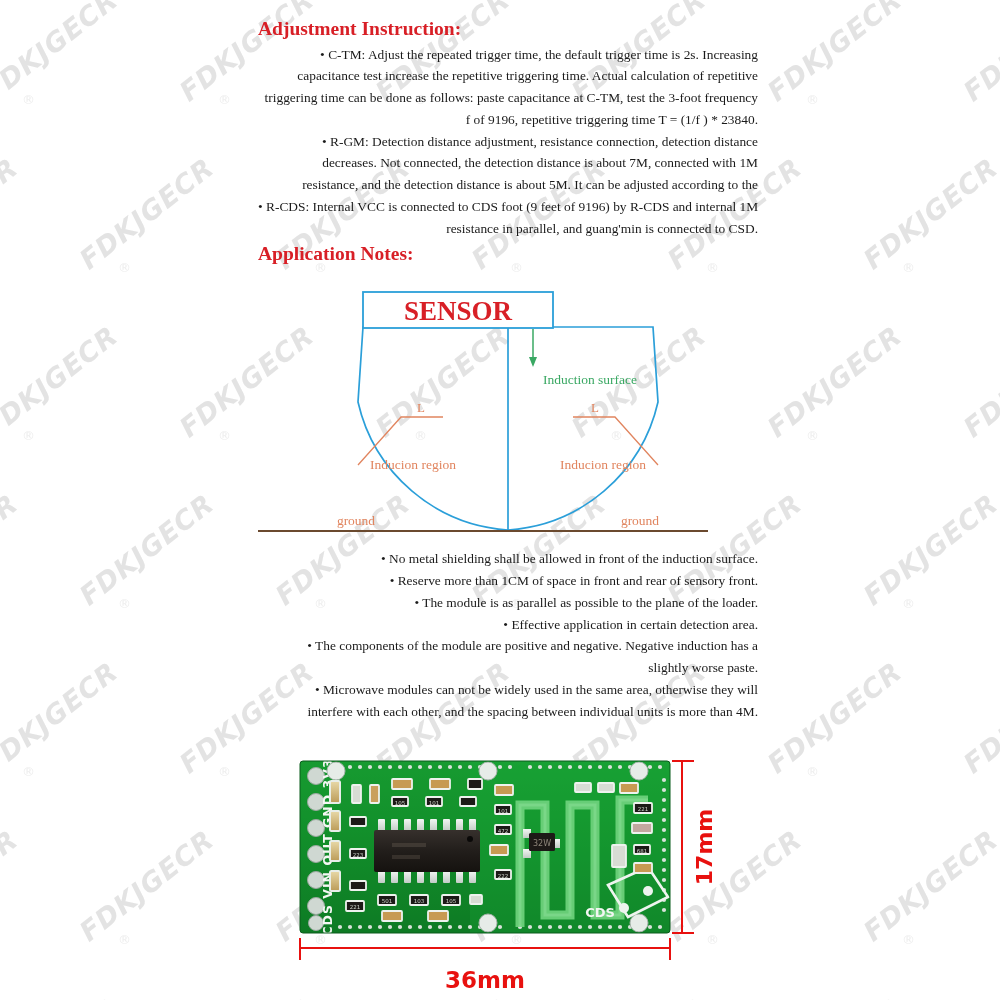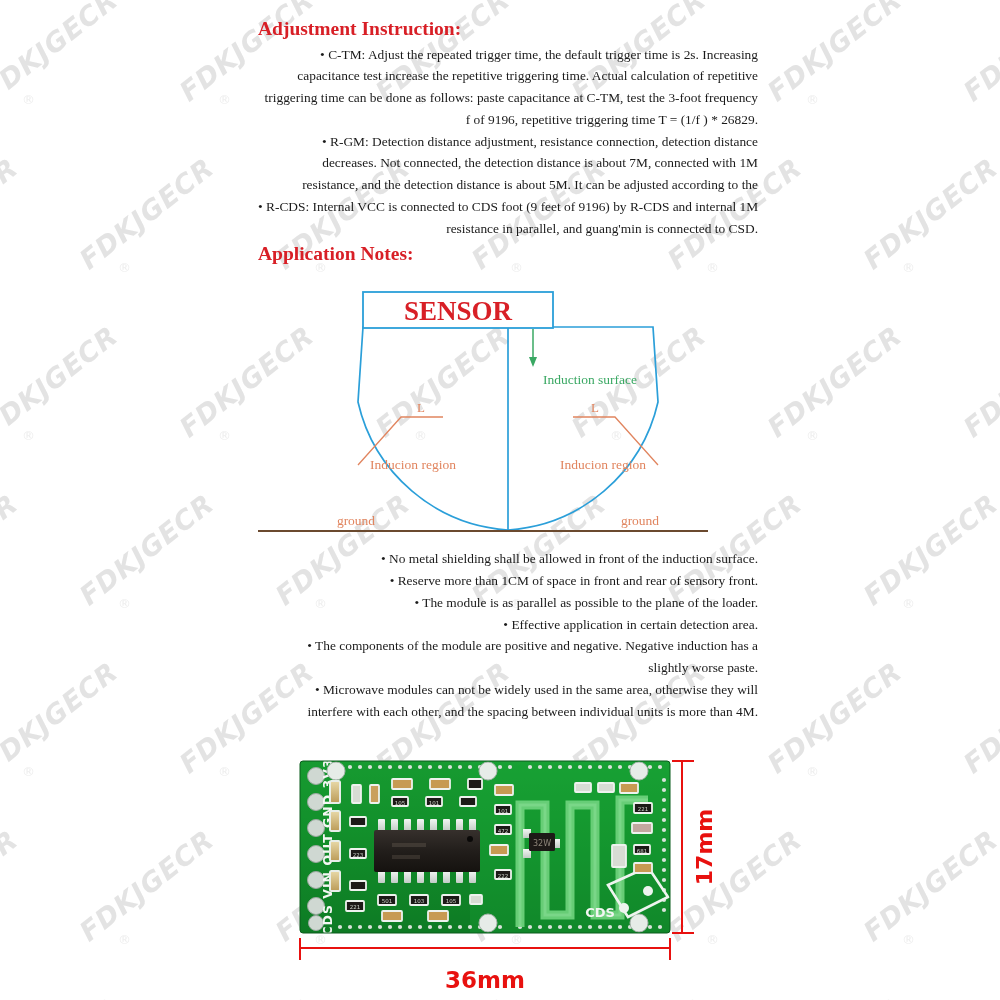--- a/index.html
+++ b/index.html
@@ -170,21 +170,21 @@
   </div>
 
 <div id="content">
 
   <h2 class="section-heading" id="adjustment-heading">Adjustment Instruction:</h2>
 
   <div class="para">
     <p class="body-line">• C-TM: Adjust the repeated trigger time, the default trigger time is 2s. Increasing</p>
     <p class="body-line">capacitance test increase the repetitive triggering time. Actual calculation of repetitive</p>
     <p class="body-line">triggering time can be done as follows: paste capacitance at C-TM, test the 3-foot frequency</p>
-    <p class="body-line">f of 9196, repetitive triggering time T = (1/f ) * 26829.</p>
+    <p class="body-line">f of 9196, repetitive triggering time T = (1/f ) * 23840.</p>
   </div>
 
   <div>
     <p class="body-line">• R-GM: Detection distance adjustment, resistance connection, detection distance</p>
     <p class="body-line">decreases. Not connected, the detection distance is about 7M, connected with 1M</p>
     <p class="body-line">resistance, and the detection distance is about 5M. It can be adjusted according to the</p>
   </div>
 
   <div>
     <p class="body-line">• R-CDS: Internal VCC is connected to CDS foot (9 feet of 9196) by R-CDS and internal 1M</p>

